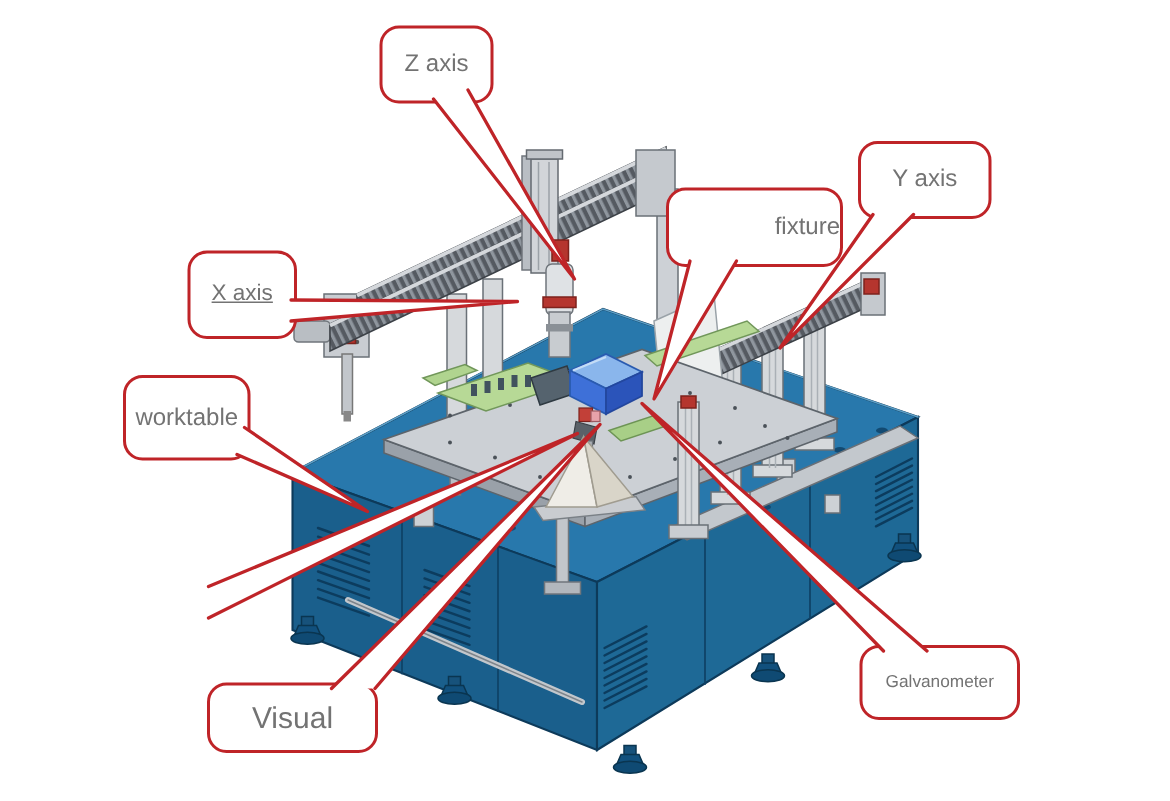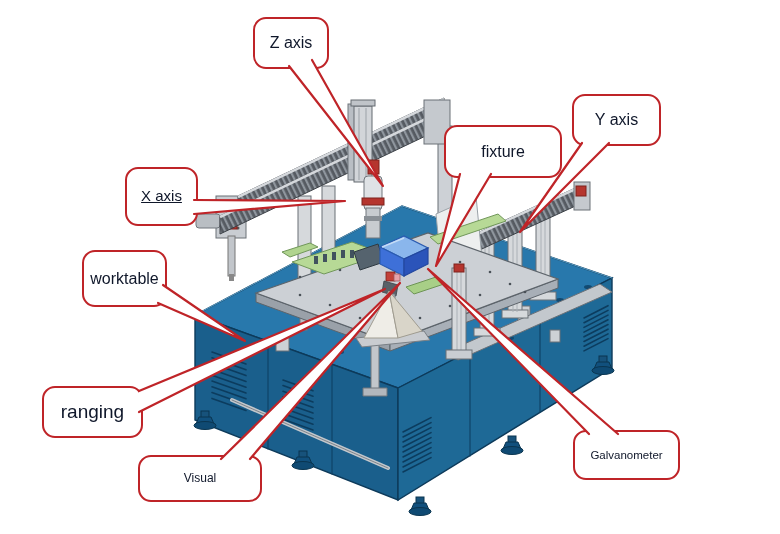--- a/index.html
+++ b/index.html
@@ -6,29 +6,29 @@
   .canvas{
     position:relative;width:780px;height:534px;background:#ffffff;overflow:hidden;
     font-family:"Liberation Sans", sans-serif;
   }
   .machine, .leaders{position:absolute;left:0;top:0;}
   .leaders{pointer-events:none;z-index:30;}
   .machine{z-index:1;}
   .callout{
     position:absolute;z-index:20;background:#ffffff;border:2.5px solid #bf2428;
     border-radius:13px;display:flex;align-items:center;justify-content:center;
-    color:#0f172a;box-sizing:border-box;text-align:center;line-height:1.1;
+    color:#737373;box-sizing:border-box;text-align:center;line-height:1.1;
   }
   .co-z{left:253px;top:17px;width:76px;height:52px;font-size:16px;}
   .co-y{left:572px;top:94px;width:89px;height:52px;font-size:16px;justify-content:center;}
-  .co-fix{left:444px;top:125px;width:118px;height:53px;font-size:16px;}
+  .co-fix{left:444px;top:125px;width:118px;height:53px;font-size:16px;justify-content:flex-end;}
   .co-x{left:125px;top:167px;width:73px;height:59px;font-size:15px;text-decoration:underline;}
   .co-wt{left:82px;top:250px;width:85px;height:57px;font-size:16px;}
   .co-rng{left:42px;top:386px;width:101px;height:52px;font-size:19px;}
-  .co-vis{left:138px;top:455px;width:124px;height:47px;font-size:12px;}
+  .co-vis{left:138px;top:455px;width:114px;height:47px;font-size:20px;}
   .co-gal{left:573px;top:430px;width:107px;height:50px;font-size:11.5px;}
 </style>
 </head>
 <body>
 
 <div class="canvas">
 
   <svg class="machine" width="780" height="534" viewBox="0 0 780 534">
     <defs>
       <pattern id="rib" width="5" height="5" patternUnits="userSpaceOnUse" patternTransform="rotate(-26)">
@@ -281,23 +281,20 @@
   </div>
   <div class="callout co-fix">
     <span>fixture</span>
   </div>
   <div class="callout co-x">
     <span>X axis</span>
   </div>
   <div class="callout co-wt">
     <span>worktable</span>
   </div>
-  <div class="callout co-rng">
-    <span>ranging</span>
-  </div>
   <div class="callout co-vis">
     <span>Visual</span>
   </div>
   <div class="callout co-gal">
     <span>Galvanometer</span>
   </div>
 
   <svg class="leaders" width="780" height="534" viewBox="0 0 780 534">
     <g fill="#ffffff" stroke="#bf2428" stroke-width="2.2" stroke-linejoin="round" stroke-linecap="round">
       <path d="M289,66 L383,186 L312,60"></path>

